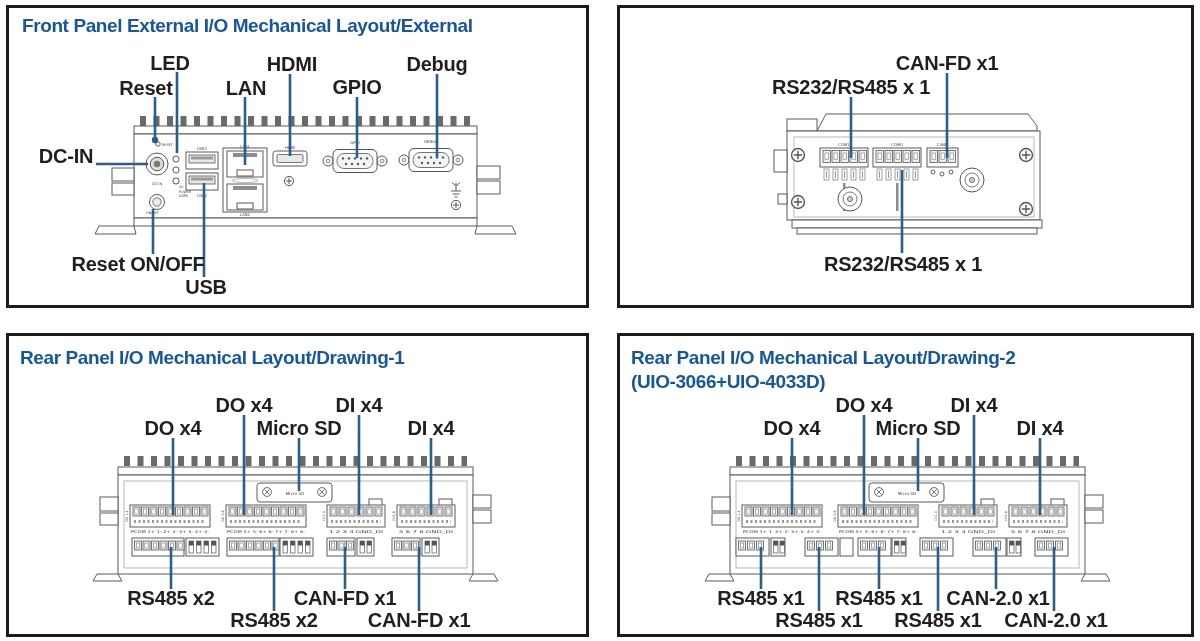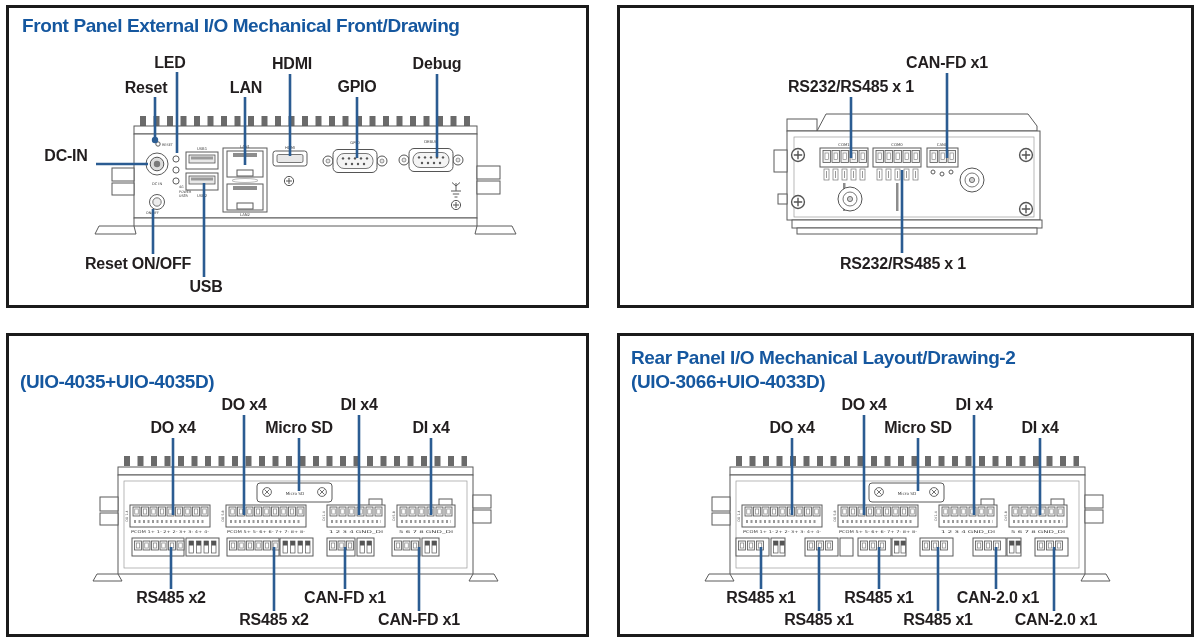--- a/index.html
+++ b/index.html
@@ -2,21 +2,21 @@
 <html><head>
 <meta charset="utf-8">
 <style>
   html,body{margin:0;padding:0;background:#ffffff;}
   .page{position:relative;width:1200px;height:641px;background:#fff;overflow:hidden;
         font-family:"Liberation Sans",sans-serif;}
   .pbox{position:absolute;border:3px solid #1b1b1b;background:#fff;box-sizing:border-box;}
   .title{position:absolute;color:#15579f;font-weight:bold;font-size:19px;line-height:24px;
          letter-spacing:-0.4px;white-space:nowrap;}
   .lbl{position:absolute;transform:translate(-50%,-50%);color:#221e1f;font-weight:bold;
-       font-size:16px;letter-spacing:-0.2px;white-space:nowrap;}
+       font-size:20px;letter-spacing:-0.2px;white-space:nowrap;}
   svg.draw{position:absolute;left:0;top:0;}
   .ln{stroke:#5b5b5b;stroke-width:1;fill:#ffffff;}
   .lnf{stroke:#5b5b5b;stroke-width:1;fill:none;}
   .thin{stroke:#9a9a9a;stroke-width:0.7;fill:none;}
   .fins{stroke:#6a6a6a;stroke-width:10;stroke-dasharray:6 7.5;fill:none;}
   .leader{stroke:#2b5c92;stroke-width:2.6;fill:none;}
   .dot{fill:#2b5c92;stroke:none;}
   svg text{fill:#3c3c3c;font-family:"DejaVu Sans",sans-serif;}
 </style>
 </head>
@@ -402,24 +402,23 @@
       <line class="leader" x1="1040" y1="438" x2="1040" y2="515"></line>
       <line class="leader" x1="761" y1="547" x2="761" y2="589"></line>
       <line class="leader" x1="819" y1="547" x2="819" y2="611"></line>
       <line class="leader" x1="879" y1="547" x2="879" y2="589"></line>
       <line class="leader" x1="938" y1="547" x2="938" y2="611"></line>
       <line class="leader" x1="996" y1="547" x2="996" y2="589"></line>
       <line class="leader" x1="1054" y1="547" x2="1054" y2="611"></line>
     </g>
   </svg>
 
-  <div class="title" style="left:22px;top:14px">Front Panel External I/O Mechanical Front/Drawing</div>
+  <div class="title" style="left:22px;top:14px">Front Panel External I/O Mechanical Layout/External</div>
   <div class="title" style="left:20px;top:346px">
-    <br>
-    <span>(UIO-4035+UIO-4035D)</span>
+    <span>Rear Panel I/O Mechanical Layout/Drawing-1</span><br>
   </div>
   <div class="title" style="left:631px;top:346px">
     <span>Rear Panel I/O Mechanical Layout/Drawing-2</span><br>
     <span>(UIO-3066+UIO-4033D)</span>
   </div>
 
   <div class="lbl" style="left:170px;top:63px">LED</div>
   <div class="lbl" style="left:146px;top:88px">Reset</div>
   <div class="lbl" style="left:246px;top:88px">LAN</div>
   <div class="lbl" style="left:292px;top:64px">HDMI</div>

